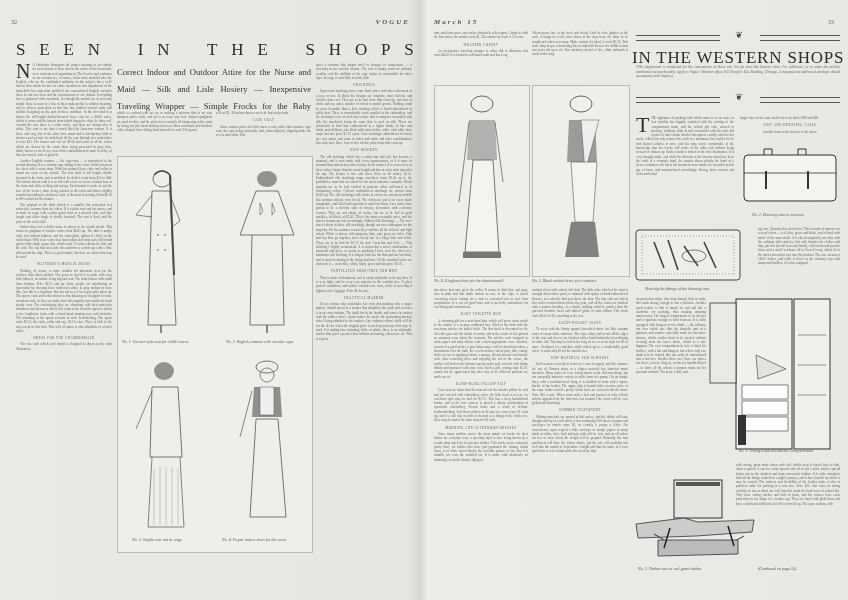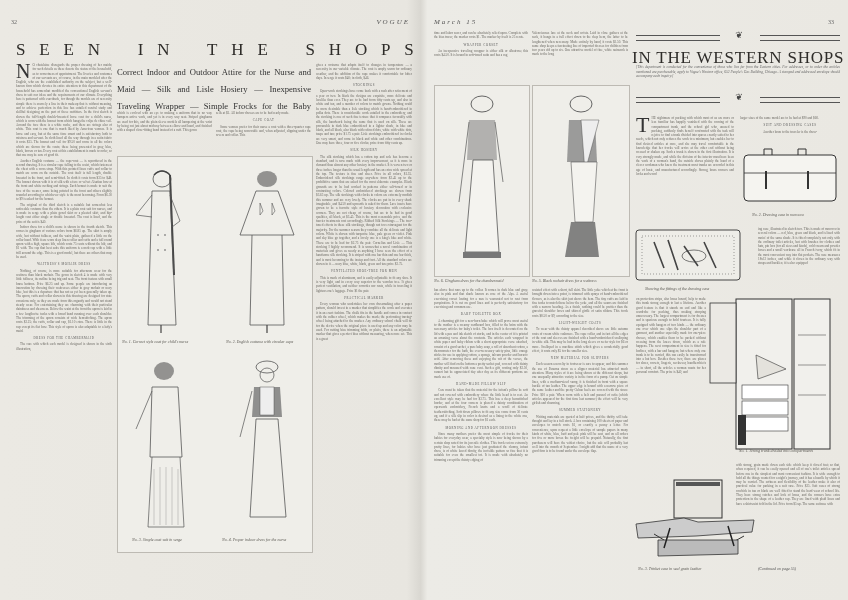--- a/index.html
+++ b/index.html
@@ -2,21 +2,21 @@
 <html><head>
 <meta charset="utf-8">
 <style>
   html,body{margin:0;padding:0;}
   body{width:848px;height:600px;background:#e9e7e1;overflow:hidden;position:relative;font-family:"Liberation Serif","DejaVu Serif",serif;color:#3a3835;}
   .spread{position:absolute;left:0;top:0;width:848px;height:600px;background:linear-gradient(90deg,#ebe9e3 0%,#e8e6e0 48%,#d9d7d1 49.6%,#ecebe6 50.4%,#eae8e2 100%);}
   .page{position:absolute;top:0;height:600px;}
   .left{left:0;width:424px;}
   .right{left:424px;width:424px;}
   .folio{position:absolute;top:19px;font-size:6px;color:#666;}
-  .runhead{position:absolute;top:18px;font-size:7px;font-style:italic;font-weight:normal;letter-spacing:2px;color:#555;}
+  .runhead{position:absolute;top:18px;font-size:7px;font-style:italic;font-weight:bold;letter-spacing:2px;color:#555;}
   .title-big{position:absolute;left:16px;top:40px;width:398px;display:flex;justify-content:space-between;font-size:17px;color:#2e2c29;letter-spacing:0;}
   .title-big span{display:inline-block;}
   .subhead{position:absolute;left:117px;top:64px;width:194px;font-size:8.6px;line-height:17px;text-align:justify;text-align-last:justify;color:#333;}
   .col{position:absolute;font-size:3.3px;line-height:4.3px;color:#6a6862;text-align:justify;overflow:hidden;}
   .col p{margin:0 0 1px 0;text-indent:4px;}
   .col .sh{text-align:center;font-size:3px;letter-spacing:0.6px;margin:3px 0 2px;text-indent:0;color:#555;}
   .dropcap{float:left;font-size:20px;line-height:16px;margin:0 2px 0 0;color:#333;}
   .fig{position:absolute;border:1px solid #bdbab3;background:#efeee9;}
   .cap{position:absolute;font-size:4px;font-style:italic;color:#5a5852;white-space:nowrap;}
   .west-title{position:absolute;left:632px;top:48px;width:208px;font-size:17px;letter-spacing:0.8px;color:#2e2c29;text-align:center;white-space:nowrap;}

